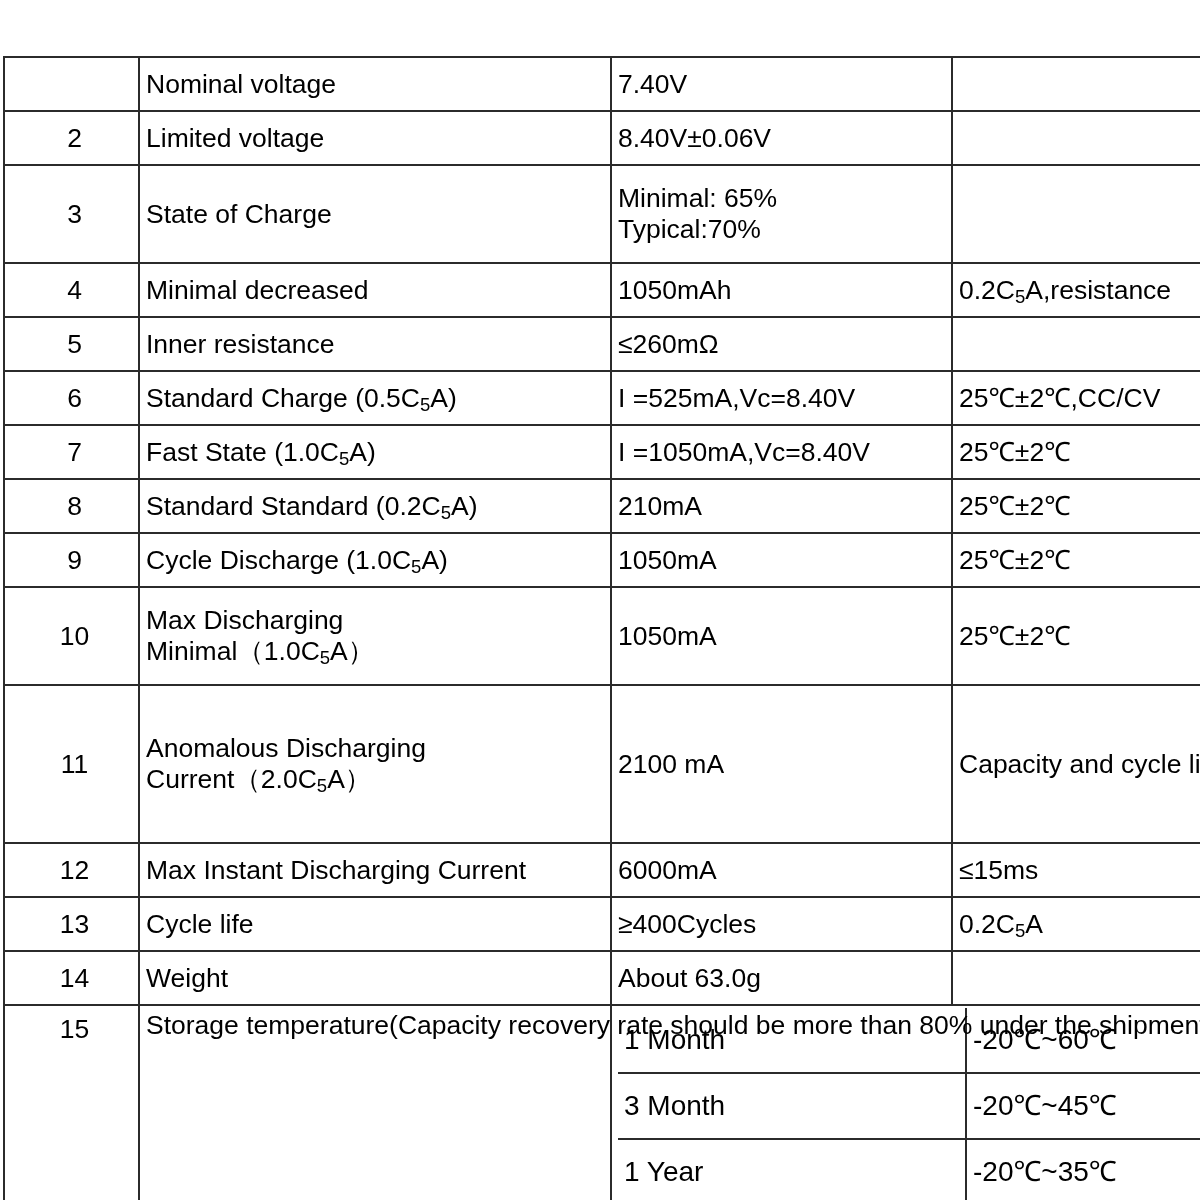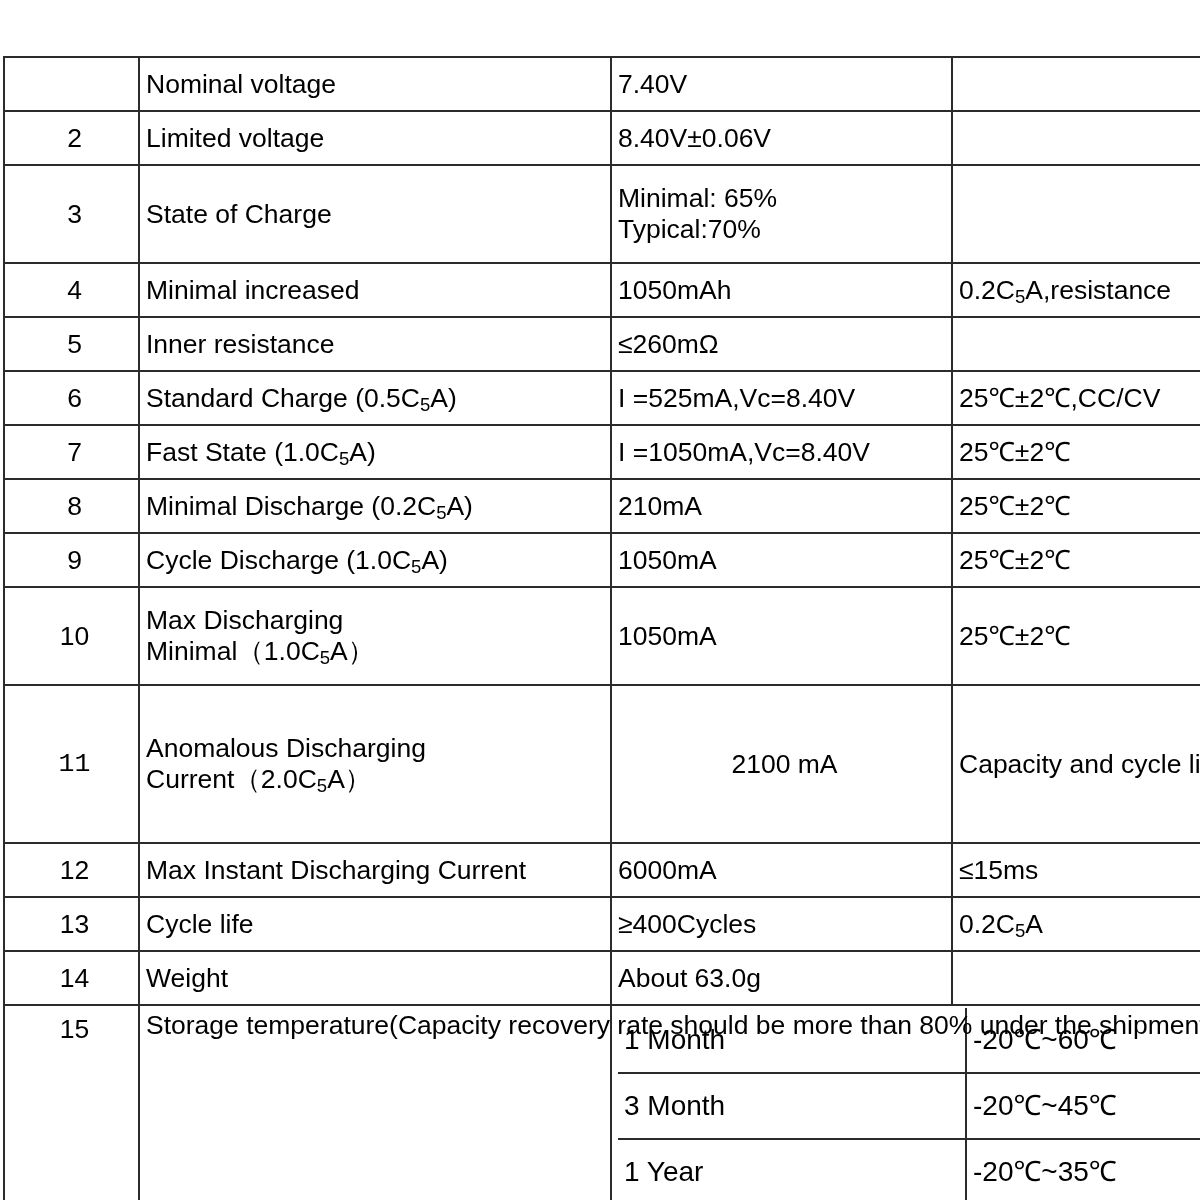--- a/index.html
+++ b/index.html
@@ -89,21 +89,21 @@
     border-bottom: 0;
   }
   table.subtable td.sub-val { width: 341px; border-right: 2px solid #2b2b2b; }
   table.subtable td.sub-cond { width: 261px; }
   td.nested {
     padding: 0;
     vertical-align: top;
   }
   .h-row-tall { height: 92px; }
   .h-row-std  { height: 48px; }
-  .h-row-xl   { height: 152px; font-family: Liberation Mono, monospace; }
+  .h-row-xl   { height: 152px; }
 </style>
 </head>
 <body>
 
 <div id="page">
   <div id="spec-table-wrap">
     <table class="spec">
       <colgroup>
         <col class="c-no">
           <col class="c-item">
@@ -131,21 +131,21 @@
           <td class="item">State of Charge</td>
           <td class="val two-line">
             <div>Minimal: 65%</div>
             <div>Typical:70%</div>
           </td>
           <td class="cond"></td>
         </tr>
 
         <tr>
           <td class="no h-row-std">4</td>
-          <td class="item">Minimal increased</td>
+          <td class="item">Minimal decreased</td>
           <td class="val">1050mAh</td>
           <td class="cond"><span>0.2C</span><sub>5</sub><span>A,resistance</span></td>
         </tr>
 
         <tr>
           <td class="no h-row-std">5</td>
           <td class="item">Inner resistance</td>
           <td class="val">≤260mΩ</td>
           <td class="cond"></td>
         </tr>
@@ -159,21 +159,21 @@
 
         <tr>
           <td class="no h-row-std">7</td>
           <td class="item"><span>Fast State (1.0C</span><sub>5</sub><span>A)</span></td>
           <td class="val">I =1050mA,Vc=8.40V</td>
           <td class="cond">25℃±2℃</td>
         </tr>
 
         <tr>
           <td class="no h-row-std">8</td>
-          <td class="item"><span>Minimal Discharge (0.2C</span><sub>5</sub><span>A)</span></td>
+          <td class="item"><span>Standard Standard (0.2C</span><sub>5</sub><span>A)</span></td>
           <td class="val">210mA</td>
           <td class="cond">25℃±2℃</td>
         </tr>
 
         <tr>
           <td class="no h-row-std">9</td>
           <td class="item"><span>Cycle Discharge (1.0C</span><sub>5</sub><span>A)</span></td>
           <td class="val">1050mA</td>
           <td class="cond">25℃±2℃</td>
         </tr>
@@ -187,21 +187,21 @@
           <td class="val">1050mA</td>
           <td class="cond">25℃±2℃</td>
         </tr>
 
         <tr>
           <td class="no h-row-xl">11</td>
           <td class="item two-line">
             <div>Anomalous Discharging</div>
             <div><span>Current（2.0C</span><sub>5</sub><span>A）</span></div>
           </td>
-          <td class="val" style="width:190px;text-align:center;">2100 mA</td>
+          <td class="val" style="width:190px;">2100 mA</td>
           <td class="cond wrap" style="width:412px;">Capacity and cycle life will be decreased, Inner resistance will be increased, Discharging time must ≤20min</td>
         </tr>
 
         <tr>
           <td class="no h-row-std">12</td>
           <td class="item">Max Instant Discharging Current</td>
           <td class="val">6000mA</td>
           <td class="cond">≤15ms</td>
         </tr>
 

